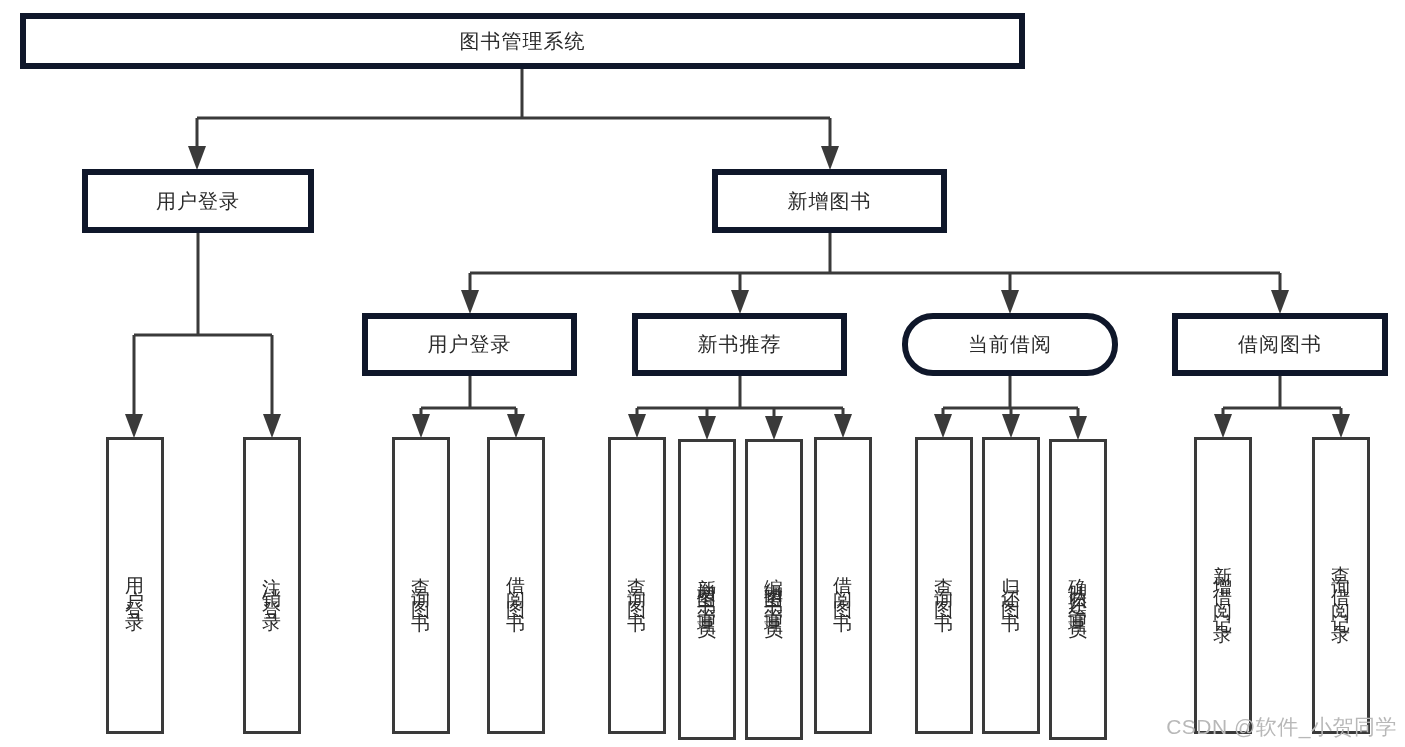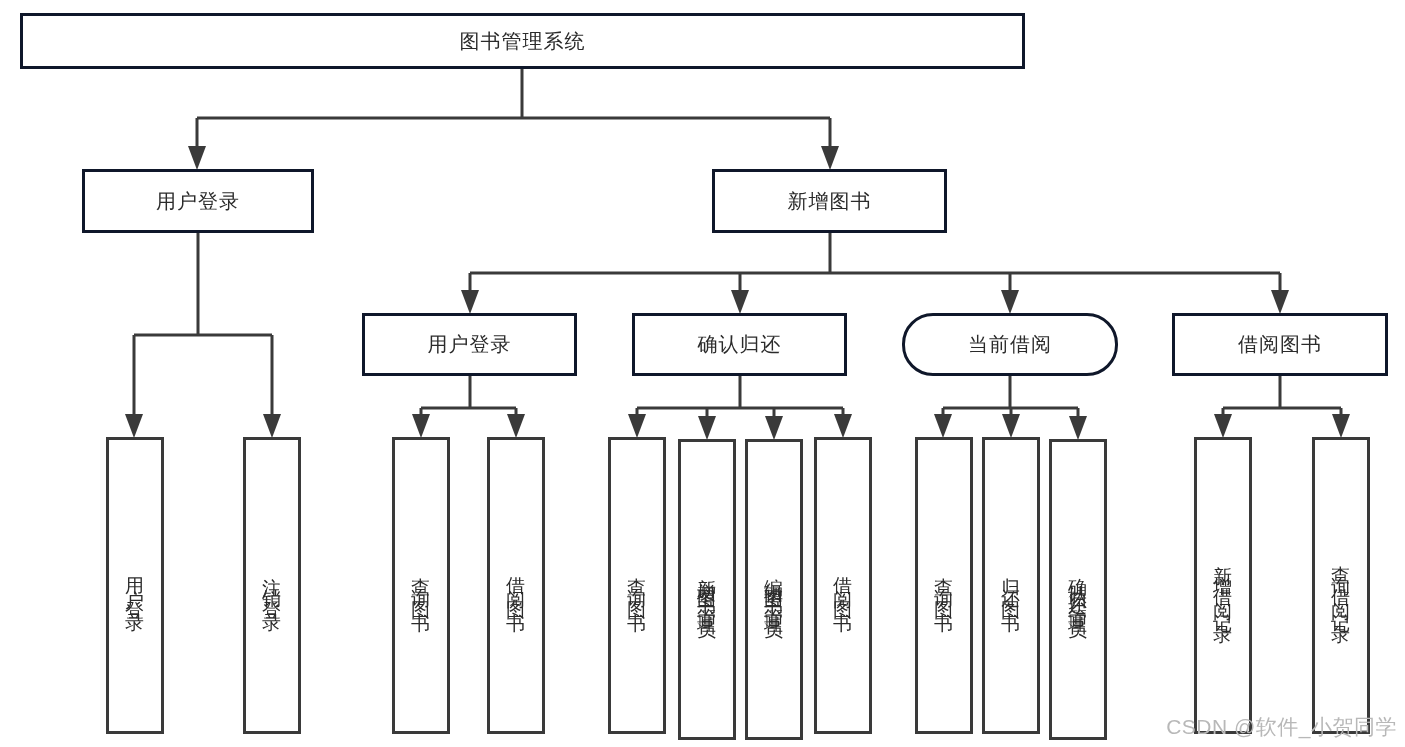--- a/index.html
+++ b/index.html
@@ -13,21 +13,21 @@
   }
   #connectors {
     position: absolute;
     left: 0; top: 0;
     z-index: 0;
   }
   .hbox {
     position: absolute;
     box-sizing: border-box;
     background: #ffffff;
-    border: 3px solid #0f172a;
+    border: 6px solid #0f172a;
     display: flex;
     align-items: center;
     justify-content: center;
     font-size: 20px;
     color: #2b2b2b;
     letter-spacing: 1px;
     z-index: 1;
   }
   .vbox {
     position: absolute;
@@ -137,21 +137,21 @@
     <span>用户登录</span>
   </div>
   <div id="n-mgmt" class="hbox">
     <span>新增图书</span>
   </div>
 
   <div id="n-rec" class="hbox">
     <span>用户登录</span>
   </div>
   <div id="n-borrow" class="hbox">
-    <span>确认归还</span>
+    <span>新书推荐</span>
   </div>
   <div id="n-cur" class="hbox">
     <span>当前借阅</span>
   </div>
   <div id="n-hist" class="hbox">
     <span>借阅图书</span>
   </div>
 
   <div id="n-l1" class="vbox">
     <span class="vtext">用户登录</span>

